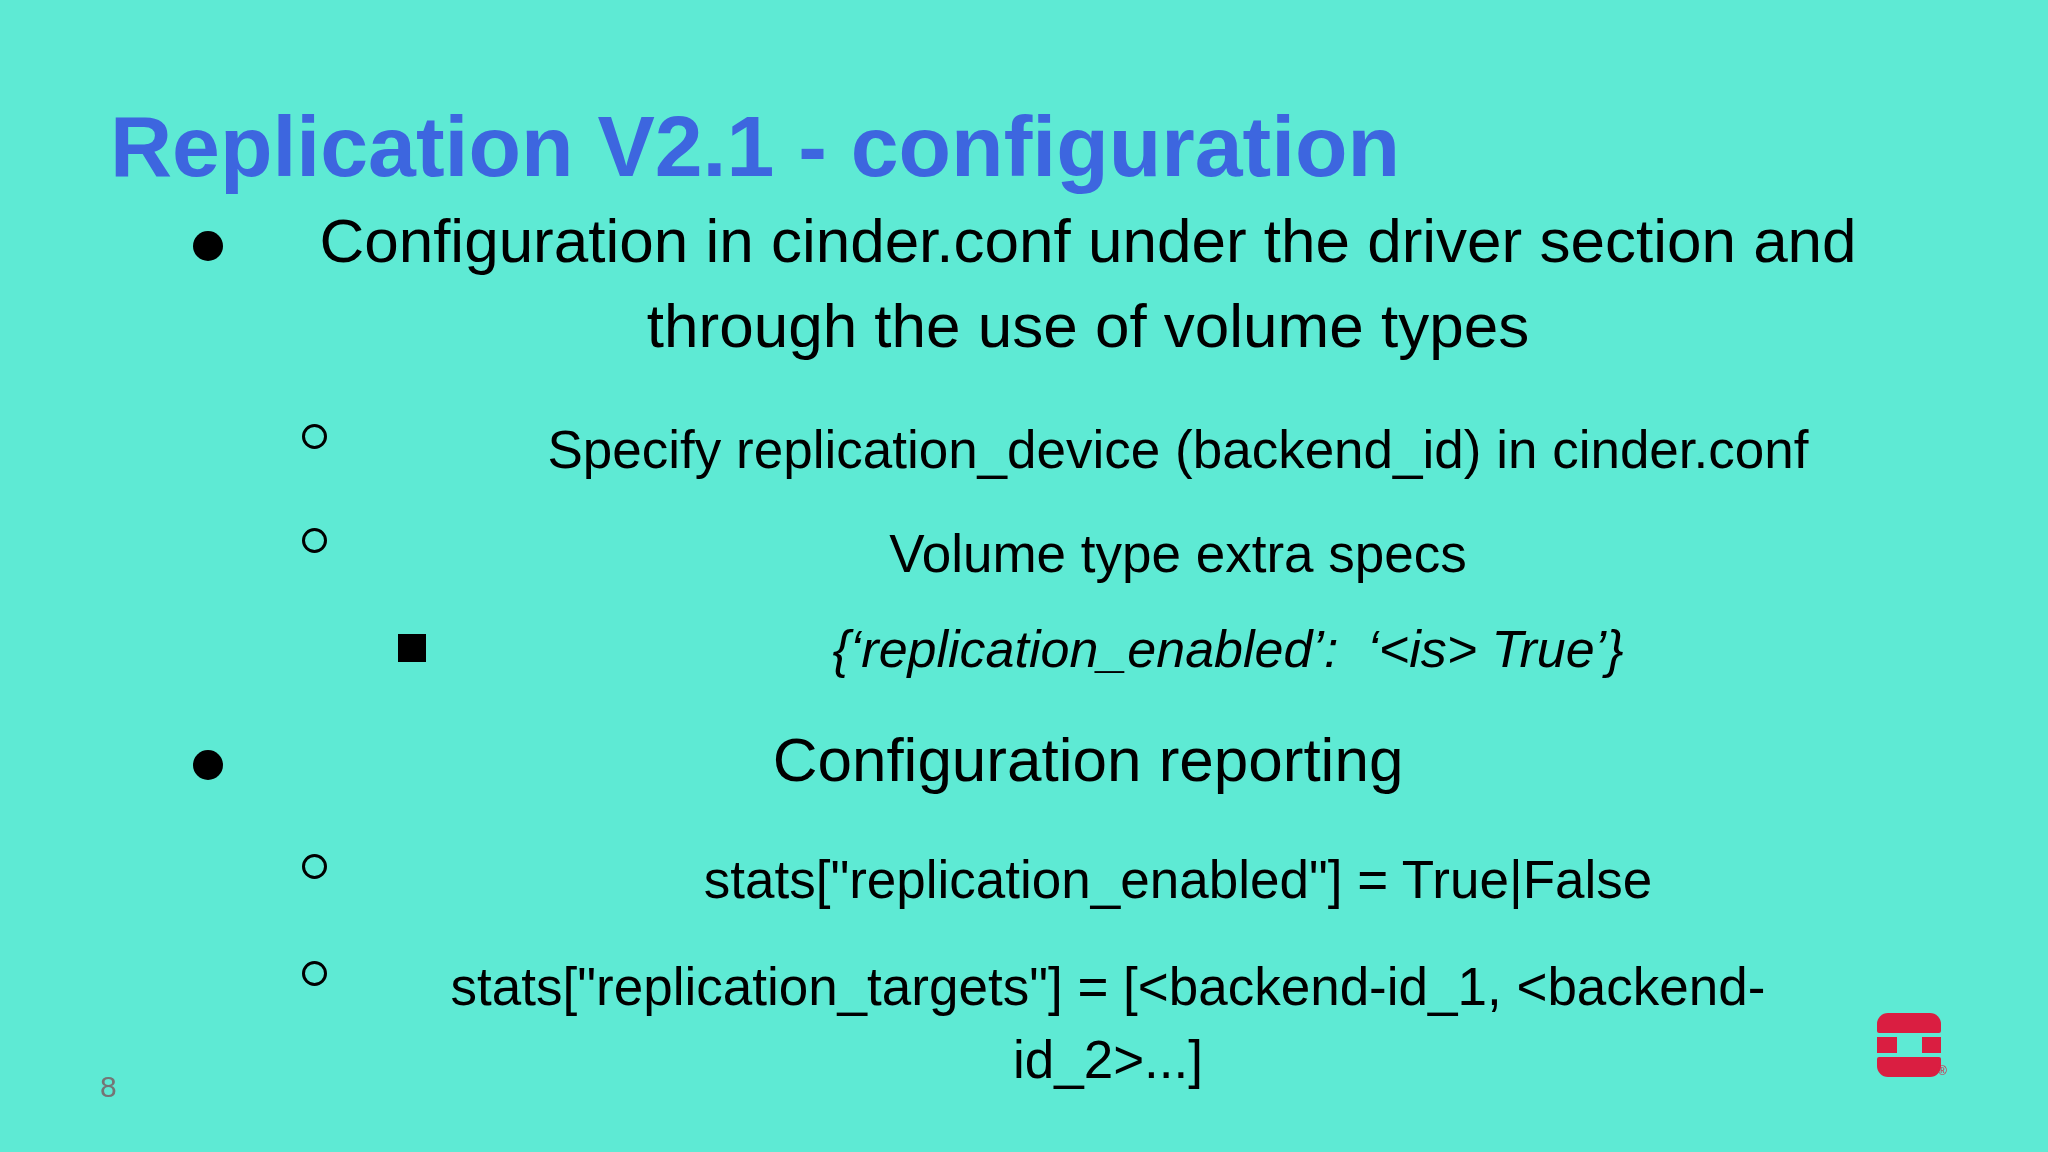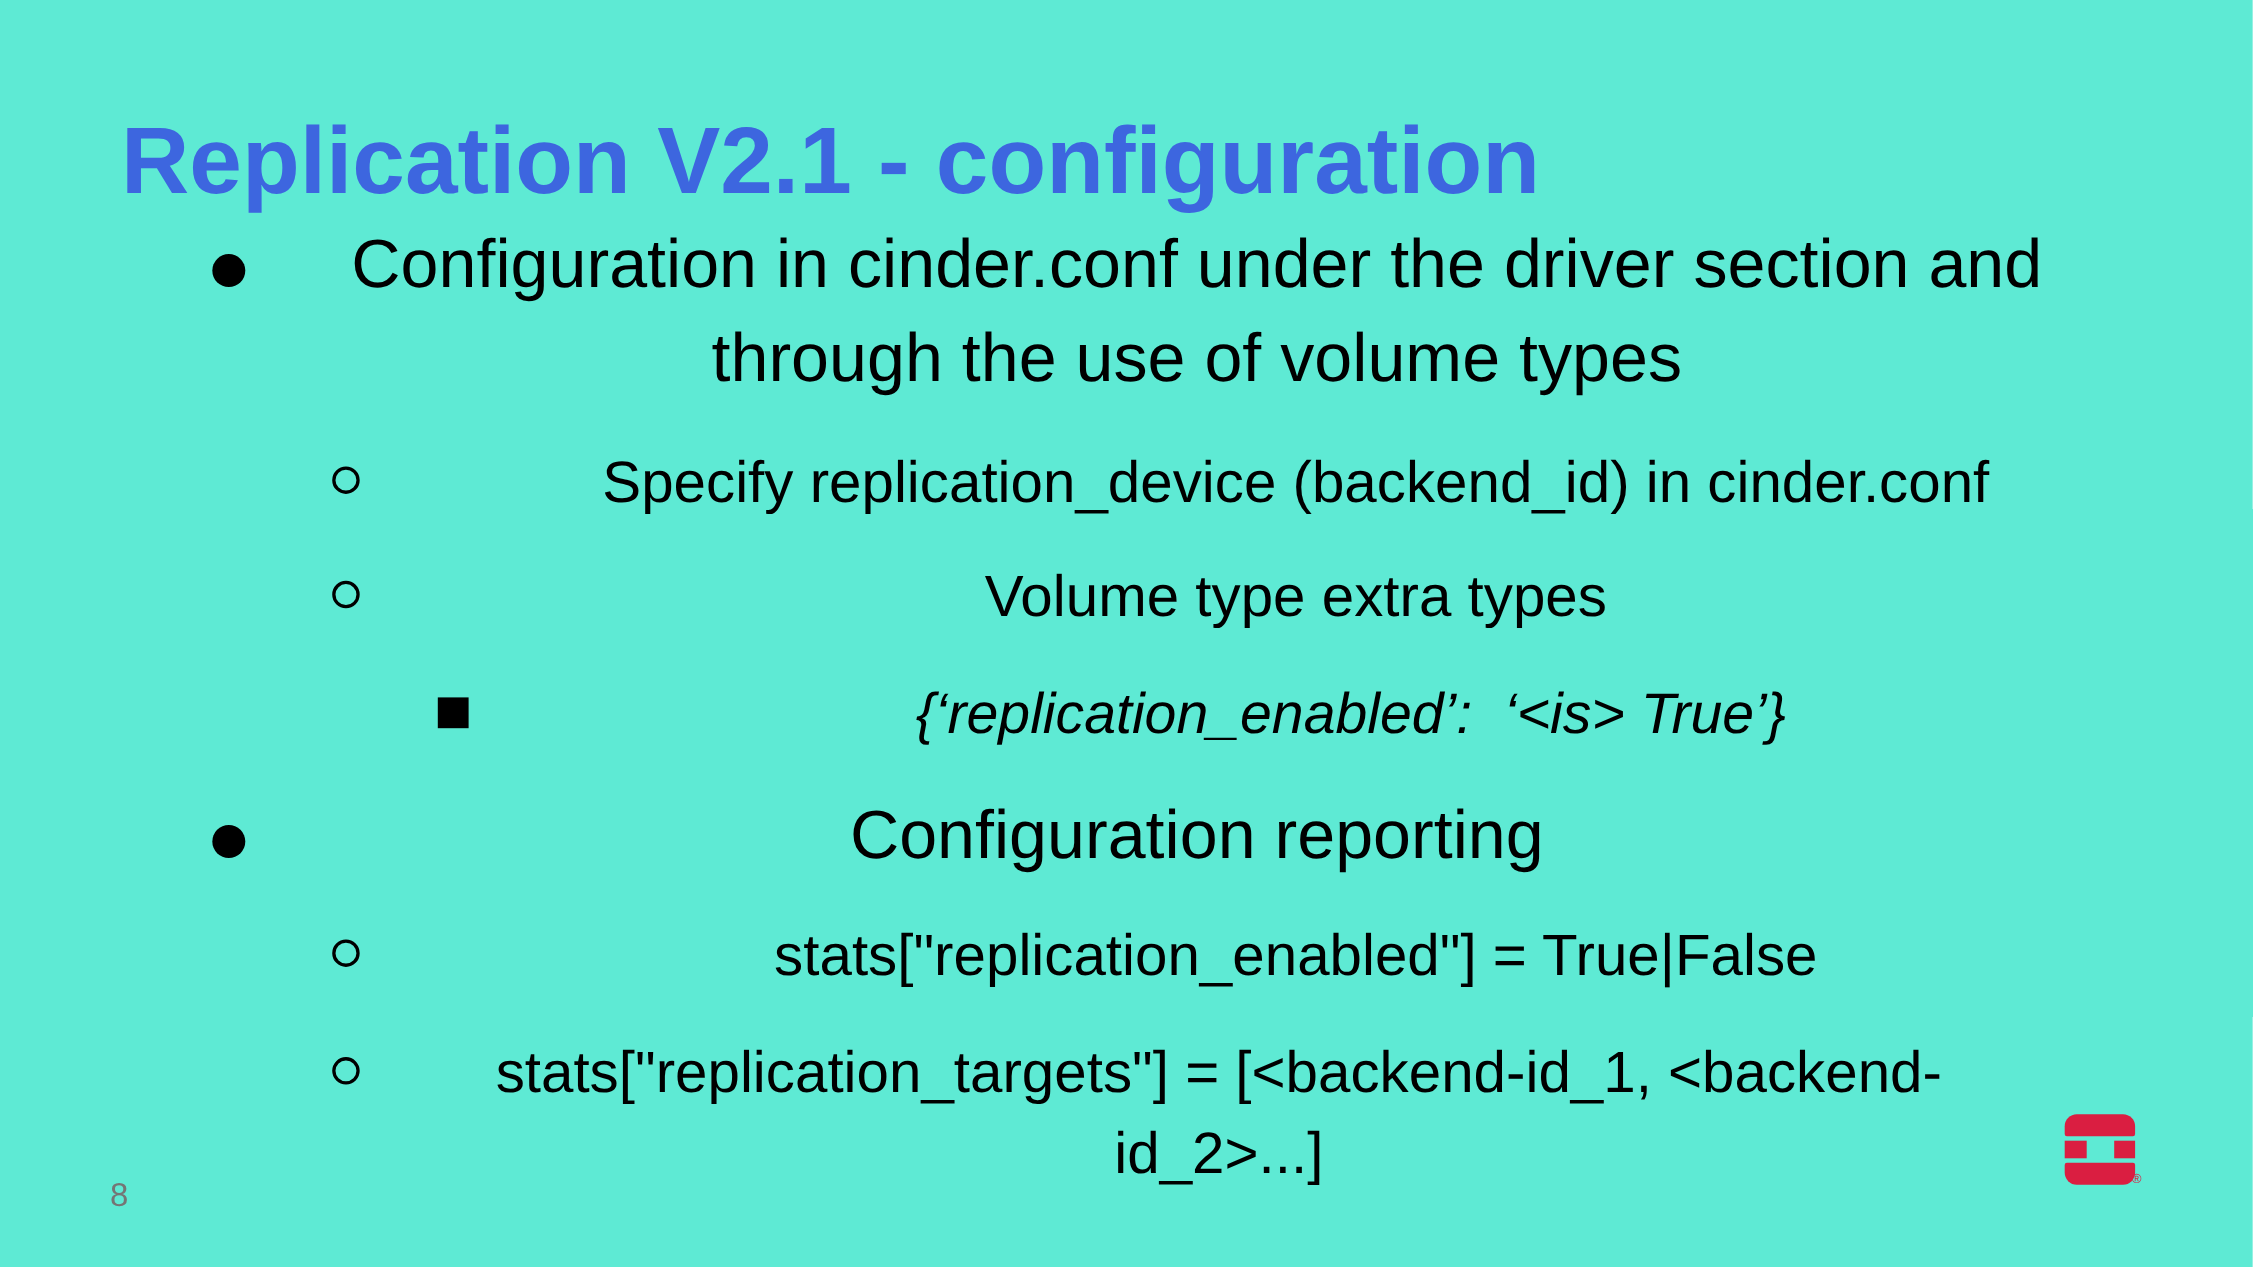--- a/index.html
+++ b/index.html
@@ -45,21 +45,21 @@
     left: 0;
     top: 32px;
     width: 30px;
     height: 30px;
     border-radius: 50%;
     background: #000000;
   }
 
   
   .row.l2 { left: 302px; font-size: 53px; line-height: 1.37; }
-  .row.l2 .bullet-text { left: 76px; width: 1600px; }
+  .row.l2 .bullet-text { left: 76px; width: 1600px; margin-top: 11px; }
   .row.l2.narrow .bullet-text { width: 1460px; }
   .marker-circle {
     position: absolute;
     left: 0;
     top: 21px;
     width: 25px;
     height: 25px;
     border-radius: 50%;
     border: 3px solid #000000;
     box-sizing: border-box;
@@ -142,21 +142,21 @@
     <div class="bullet-text">Configuration in cinder.conf under the driver section and through the use of volume types</div>
   </div>
 
   <div class="row l2 row2">
     <span class="marker-circle"></span>
     <div class="bullet-text">Specify replication_device (backend_id) in cinder.conf</div>
   </div>
 
   <div class="row l2 row3">
     <span class="marker-circle"></span>
-    <div class="bullet-text">Volume type extra types</div>
+    <div class="bullet-text">Volume type extra specs</div>
   </div>
 
   <div class="row l3 row4">
     <span class="marker-square"></span>
     <div class="bullet-text">{‘replication_enabled’:  ‘&lt;is&gt; True’}</div>
   </div>
 
   <div class="row l1 row5">
     <span class="marker-dot"></span>
     <div class="bullet-text">Configuration reporting</div>

